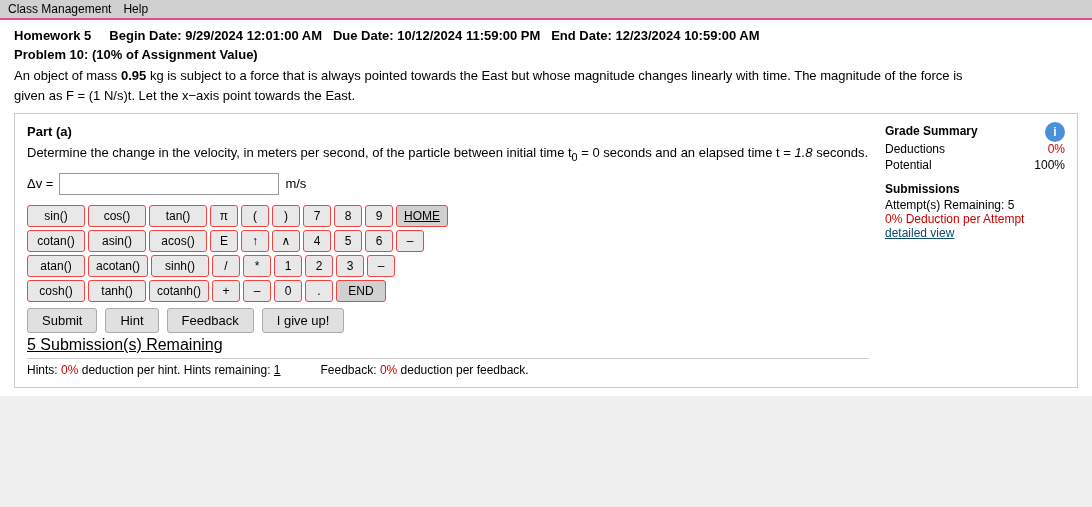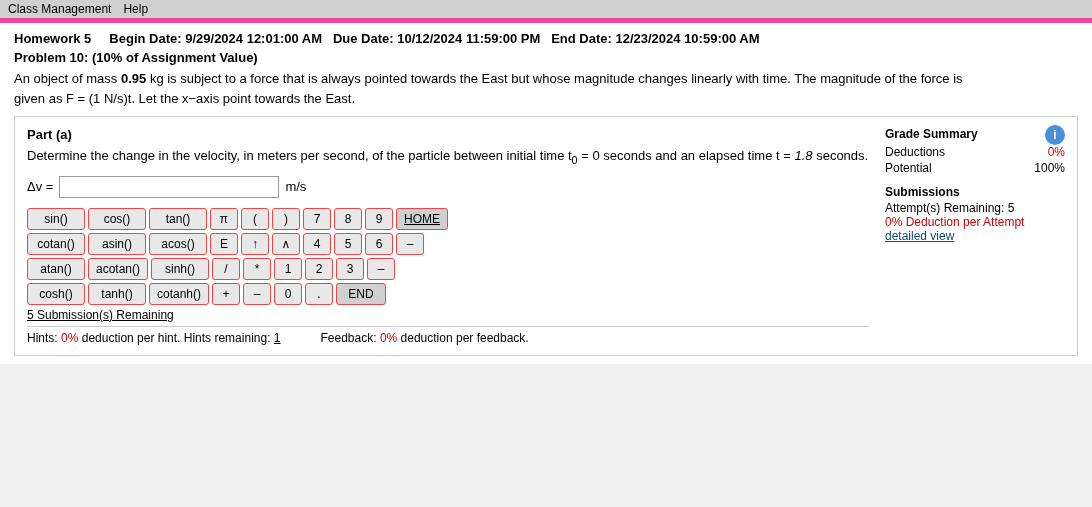--- a/index.html
+++ b/index.html
@@ -8,21 +8,21 @@
       font-size: 13px;
       background: #f0f0f0;
       color: #000;
     }
     .top-bar {
       background: #d0d0d0;
       padding: 2px 8px;
       font-size: 12px;
       display: flex;
       gap: 12px;
-      border-bottom: 5px solid #ec4899;
+      border-bottom: 2px solid #ec4899;
     }
     .top-bar span { cursor: pointer; }
     .main-content {
       background: #fff;
       padding: 8px 14px;
     }
     .homework-header {
       font-size: 13px;
       font-weight: bold;
       margin-bottom: 4px;
@@ -181,21 +181,21 @@
     }
     .action-btn {
       background: #e0e0e0;
       border: 1px solid #aaa;
       border-radius: 3px;
       padding: 4px 14px;
       cursor: pointer;
       font-size: 13px;
     }
     .submissions-remaining {
-      font-size: 12px;
+      font-size: 16px;
       margin-top: 3px;
       text-decoration: underline;
     }
     .hints-row {
       display: flex;
       gap: 40px;
       font-size: 12px;
       margin-top: 4px;
       border-top: 1px solid #ccc;
       padding-top: 4px;
@@ -291,20 +291,26 @@
             <button class="key-btn">cotanh()</button>
             <button class="key-btn small">+</button>
             <button class="key-btn small">–</button>
             <button class="key-btn num">0</button>
             <button class="key-btn small">.</button>
             <button class="key-btn end-btn">END</button>
           </div>
 
         </div>
 
+        <div class="action-row">
+          <button class="action-btn">Submit</button>
+          <button class="action-btn">Hint</button>
+          <button class="action-btn">Feedback</button>
+          <button class="action-btn">I give up!</button>
+        </div>
 
         <div class="submissions-remaining">5 Submission(s) Remaining</div>
 
         <div class="hints-row">
           <span>
             <span>Hints:</span>
             <span class="zero-pct">0%</span><span> deduction per hint. Hints remaining:</span>
             <span class="num-underline">1</span>
           </span>
           <span>

